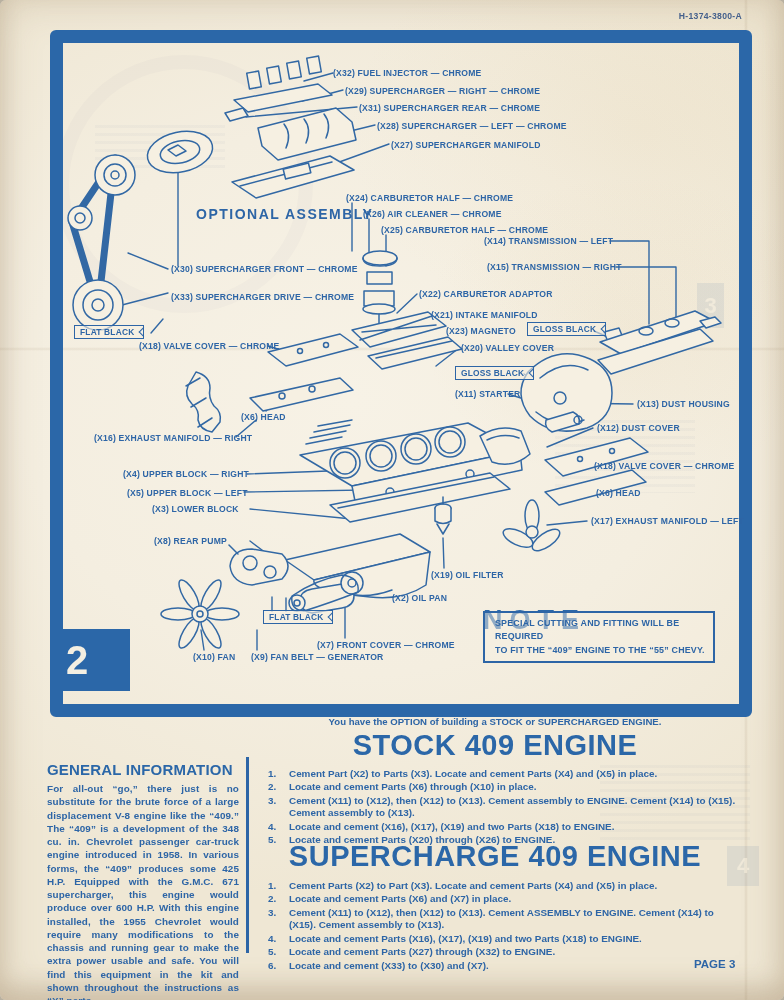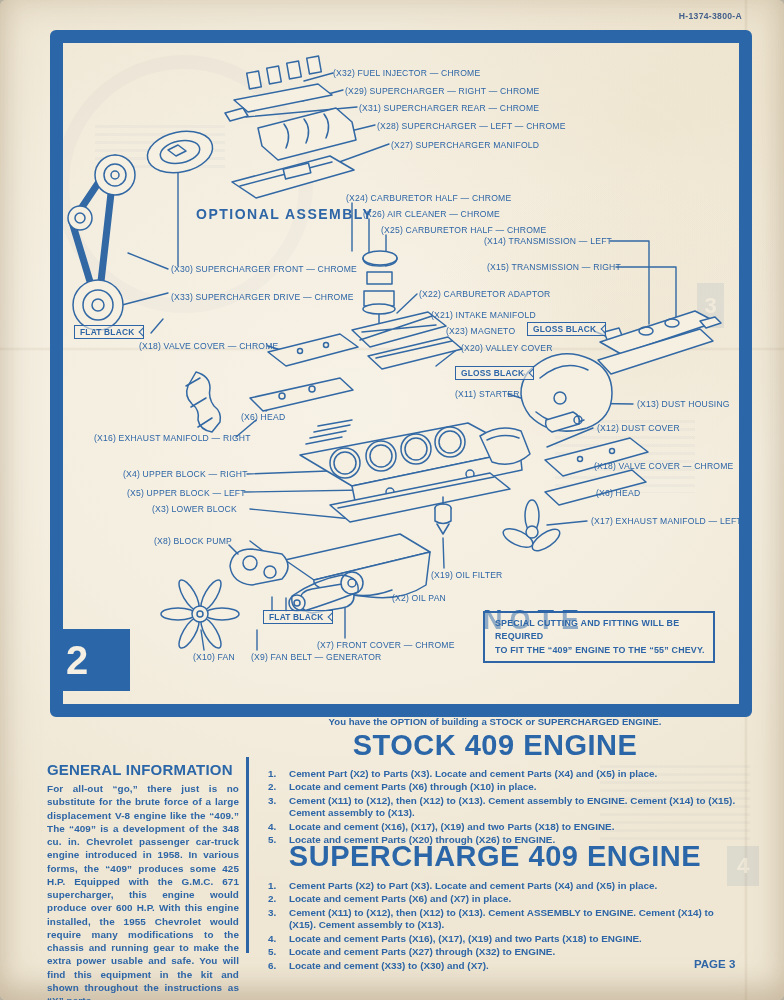--- a/index.html
+++ b/index.html
@@ -23,21 +23,21 @@
   .frame{position:absolute;left:50px;top:30px;width:676px;height:661px;border:13px solid #2b67a8;border-radius:6px;}
   .badge2{position:absolute;left:50px;top:629px;width:64px;height:62px;background:#2b67a8;
           color:#f4efe2;font-size:40px;font-weight:bold;display:flex;align-items:center;padding-left:16px;}
 
   svg.art{position:absolute;left:0;top:0;pointer-events:none;}
   .art path,.art circle,.art ellipse,.art rect,.art line{stroke:#3268a4;stroke-width:1.5;fill:none;stroke-linejoin:round;stroke-linecap:round;}
   .art .fillp{fill:#f6f0e2;}
   .art .lead{stroke-width:1.4;}
   .art .belt{stroke-width:7;}
 
-  .lbl{position:absolute;color:#2d65a6;font-size:8.6px;font-weight:normal;letter-spacing:.2px;white-space:nowrap;}
+  .lbl{position:absolute;color:#2d65a6;font-size:8.6px;font-weight:bold;letter-spacing:.2px;white-space:nowrap;}
   .banner{position:absolute;color:#2d65a6;font-size:8.4px;font-weight:bold;letter-spacing:.2px;white-space:nowrap;
           border:1.6px solid #2d65a6;padding:1px 9px 1px 5px;background:rgba(246,240,226,.6);}
   .banner::after{content:"";position:absolute;right:-4px;top:50%;width:6px;height:6px;
           border-left:1.6px solid #2d65a6;border-bottom:1.6px solid #2d65a6;
           transform:translateY(-50%) rotate(45deg);background:transparent;}
   .optional{position:absolute;color:#2d65a6;font-size:14px;font-weight:bold;letter-spacing:1.5px;}
   .note-title{position:absolute;color:#2b67a8;font-size:27px;font-weight:bold;letter-spacing:7px;text-align:left;margin-top:22px;}
   .note-box{position:absolute;border:2px solid #2d65a6;color:#2d65a6;font-size:8.9px;font-weight:bold;
             padding:4px 6px 4px 10px;line-height:1.5;letter-spacing:.2px;background:rgba(246,240,226,.5);}
 
@@ -276,21 +276,21 @@
   <div class="lbl" style="left:637px;top:399px">(X13) DUST HOUSING</div>
   <div class="lbl" style="left:241px;top:412px">(X6) HEAD</div>
   <div class="lbl" style="left:597px;top:423px">(X12) DUST COVER</div>
   <div class="lbl" style="left:94px;top:433px">(X16) EXHAUST MANIFOLD — RIGHT</div>
   <div class="lbl" style="left:123px;top:469px">(X4) UPPER BLOCK — RIGHT</div>
   <div class="lbl" style="left:594px;top:461px">(X18) VALVE COVER — CHROME</div>
   <div class="lbl" style="left:127px;top:488px">(X5) UPPER BLOCK — LEFT</div>
   <div class="lbl" style="left:596px;top:488px">(X6) HEAD</div>
   <div class="lbl" style="left:152px;top:504px">(X3) LOWER BLOCK</div>
   <div class="lbl" style="left:591px;top:516px">(X17) EXHAUST MANIFOLD — LEFT</div>
-  <div class="lbl" style="left:154px;top:536px">(X8) BLOCK PUMP</div>
+  <div class="lbl" style="left:154px;top:536px">(X8) REAR PUMP</div>
   <div class="lbl" style="left:431px;top:570px">(X19) OIL FILTER</div>
   <div class="lbl" style="left:392px;top:593px">(X2) OIL PAN</div>
   <div class="lbl" style="left:317px;top:640px">(X7) FRONT COVER — CHROME</div>
   <div class="lbl" style="left:193px;top:652px">(X10) FAN</div>
   <div class="lbl" style="left:251px;top:652px">(X9) FAN BELT — GENERATOR</div>
 
   <div class="optional" style="left:196px;top:206px">OPTIONAL ASSEMBLY</div>
   <div class="banner" style="left:74px;top:325px">FLAT BLACK</div>
   <div class="banner" style="left:527px;top:322px">GLOSS BLACK</div>
   <div class="banner" style="left:455px;top:366px">GLOSS BLACK</div>

